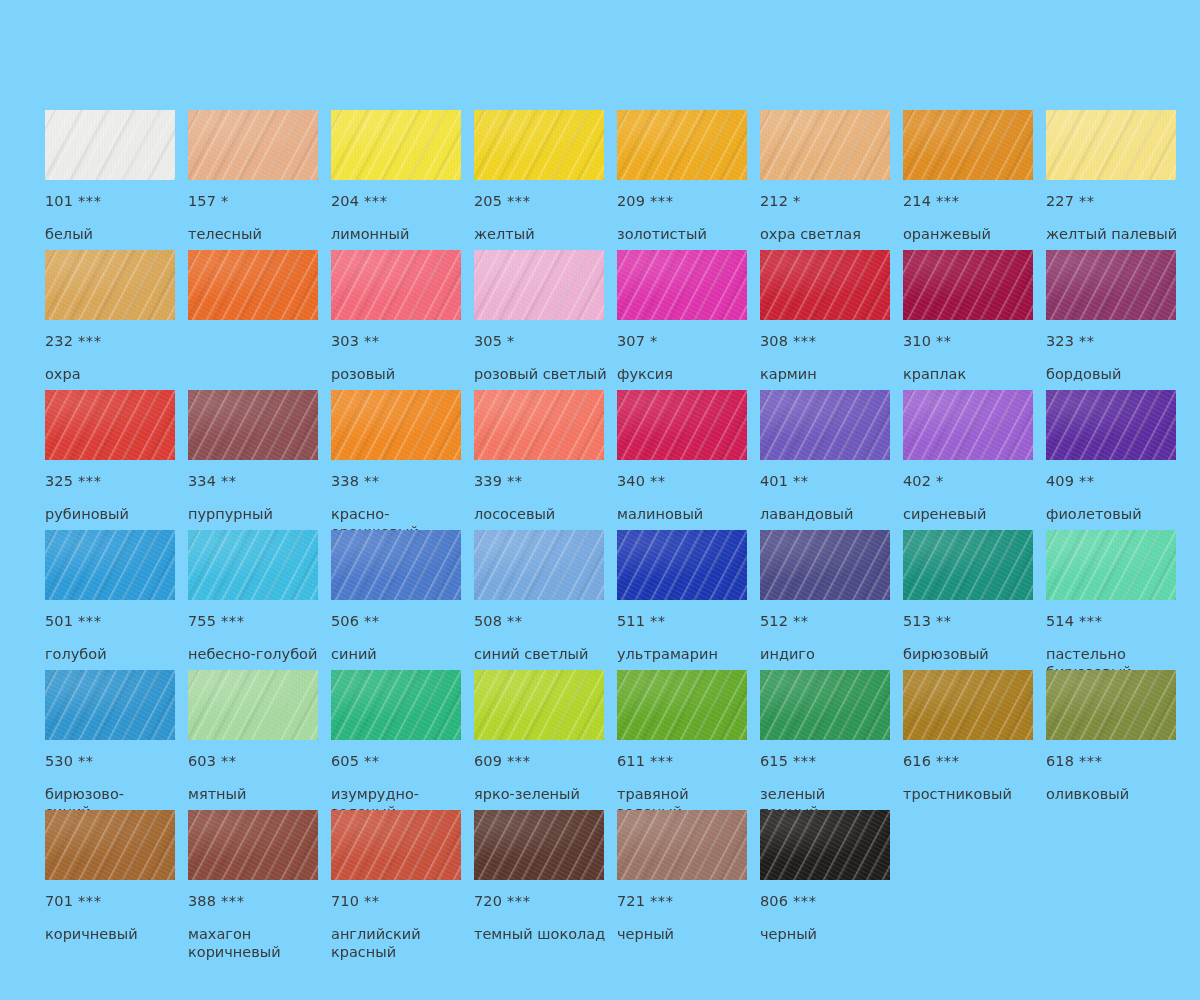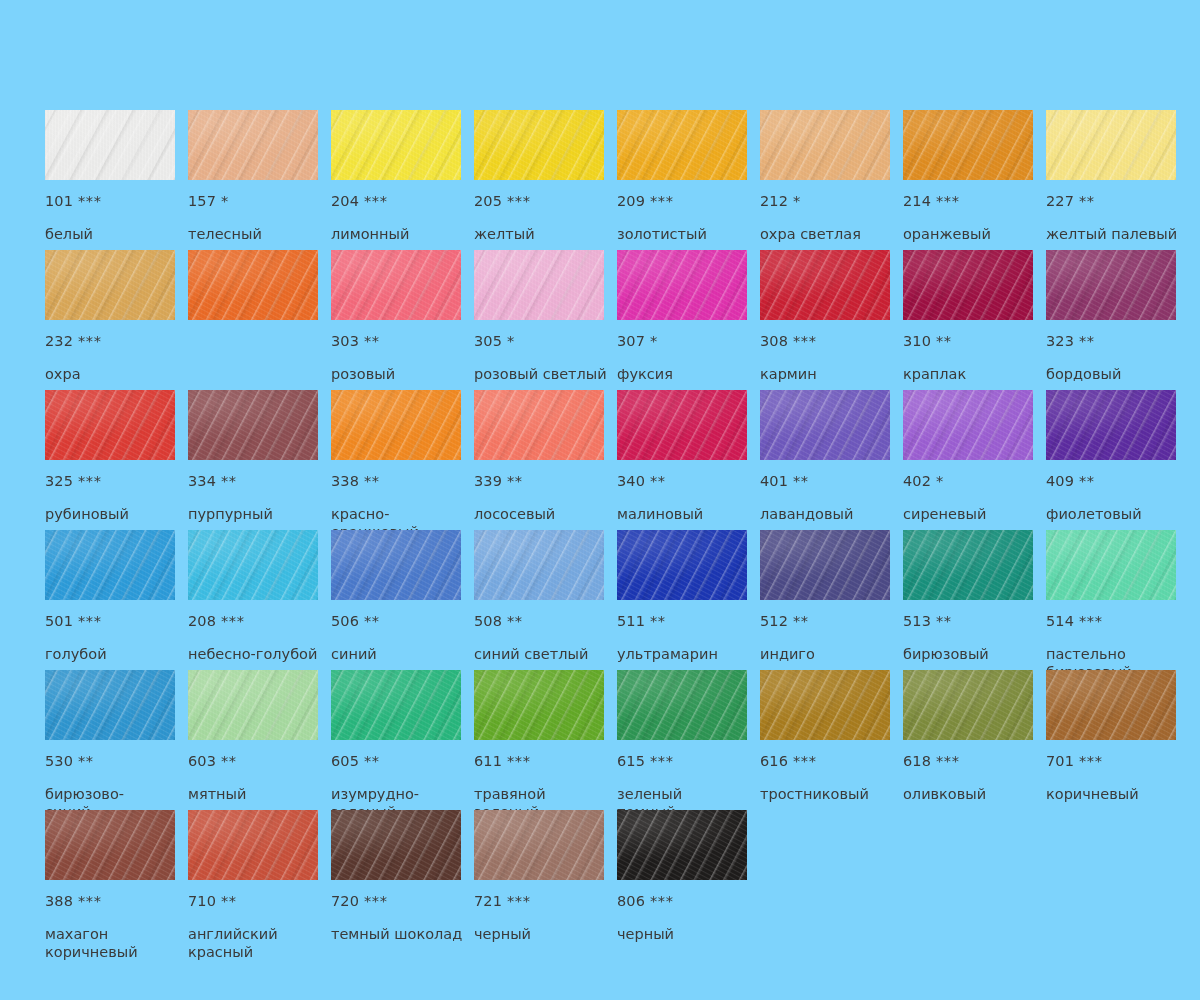--- a/index.html
+++ b/index.html
@@ -288,21 +288,21 @@
       <div class="swatch-cell">
         <div class="swatch-chip" style="background-color: rgb(44, 155, 217);"></div>
         <div class="swatch-meta">
           <div class="swatch-code-line"><span class="swatch-code">501</span><span class="swatch-stars">***</span></div>
           <div class="swatch-name">голубой</div>
         </div>
       </div>
       <div class="swatch-cell">
         <div class="swatch-chip" style="background-color: rgb(60, 189, 227);"></div>
         <div class="swatch-meta">
-          <div class="swatch-code-line"><span class="swatch-code">208</span><span class="swatch-stars">***</span></div>
+          <div class="swatch-code-line"><span class="swatch-code">755</span><span class="swatch-stars">***</span></div>
           <div class="swatch-name">небесно-голубой</div>
         </div>
       </div>
       <div class="swatch-cell">
         <div class="swatch-chip" style="background-color: rgb(74, 121, 203);"></div>
         <div class="swatch-meta">
           <div class="swatch-code-line"><span class="swatch-code">506</span><span class="swatch-stars">**</span></div>
           <div class="swatch-name">синий</div>
         </div>
       </div>
@@ -359,20 +359,27 @@
       </div>
       <div class="swatch-cell">
         <div class="swatch-chip" style="background-color: rgb(40, 182, 125);"></div>
         <div class="swatch-meta">
           <div class="swatch-code-line"><span class="swatch-code">605</span><span class="swatch-stars">**</span></div>
           <div class="swatch-name">изумрудно-
 зеленый</div>
         </div>
       </div>
       <div class="swatch-cell">
+        <div class="swatch-chip" style="background-color: rgb(179, 214, 41);"></div>
+        <div class="swatch-meta">
+          <div class="swatch-code-line"><span class="swatch-code">609</span><span class="swatch-stars">***</span></div>
+          <div class="swatch-name">ярко-зеленый</div>
+        </div>
+      </div>
+      <div class="swatch-cell">
         <div class="swatch-chip" style="background-color: rgb(99, 169, 39);"></div>
         <div class="swatch-meta">
           <div class="swatch-code-line"><span class="swatch-code">611</span><span class="swatch-stars">***</span></div>
           <div class="swatch-name">травяной
 зеленый</div>
         </div>
       </div>
       <div class="swatch-cell">
         <div class="swatch-chip" style="background-color: rgb(45, 149, 83);"></div>
         <div class="swatch-meta">

